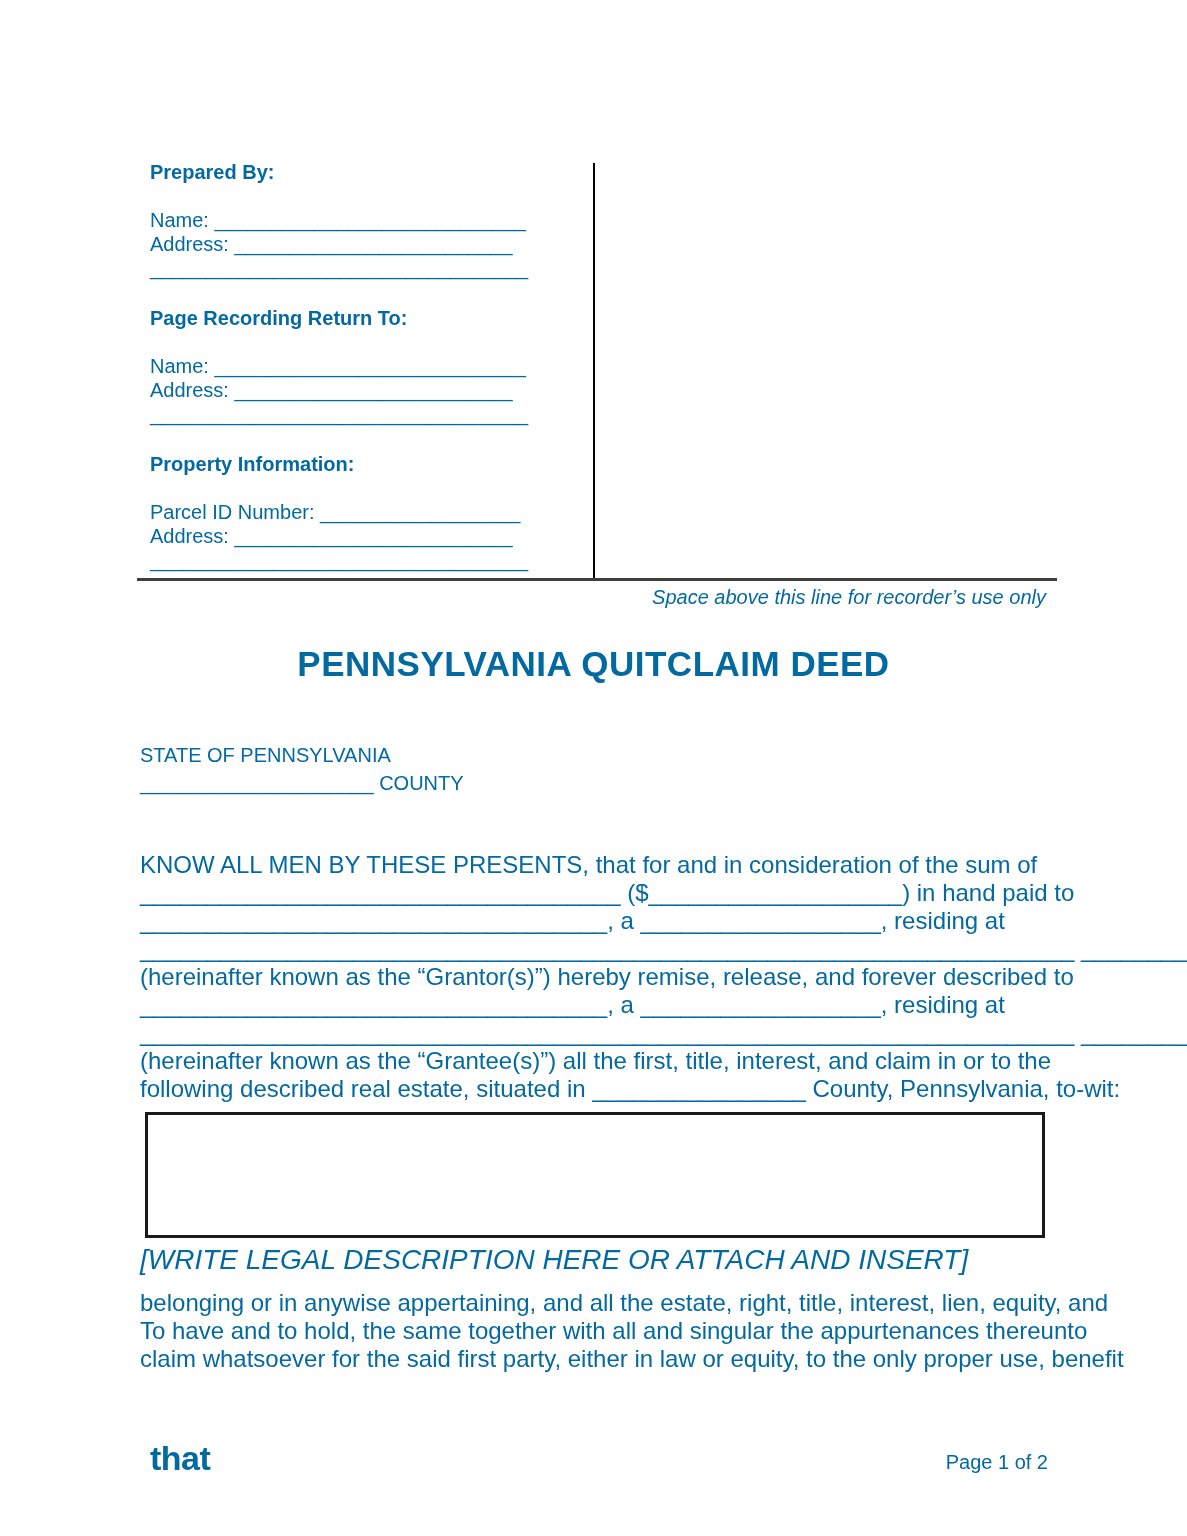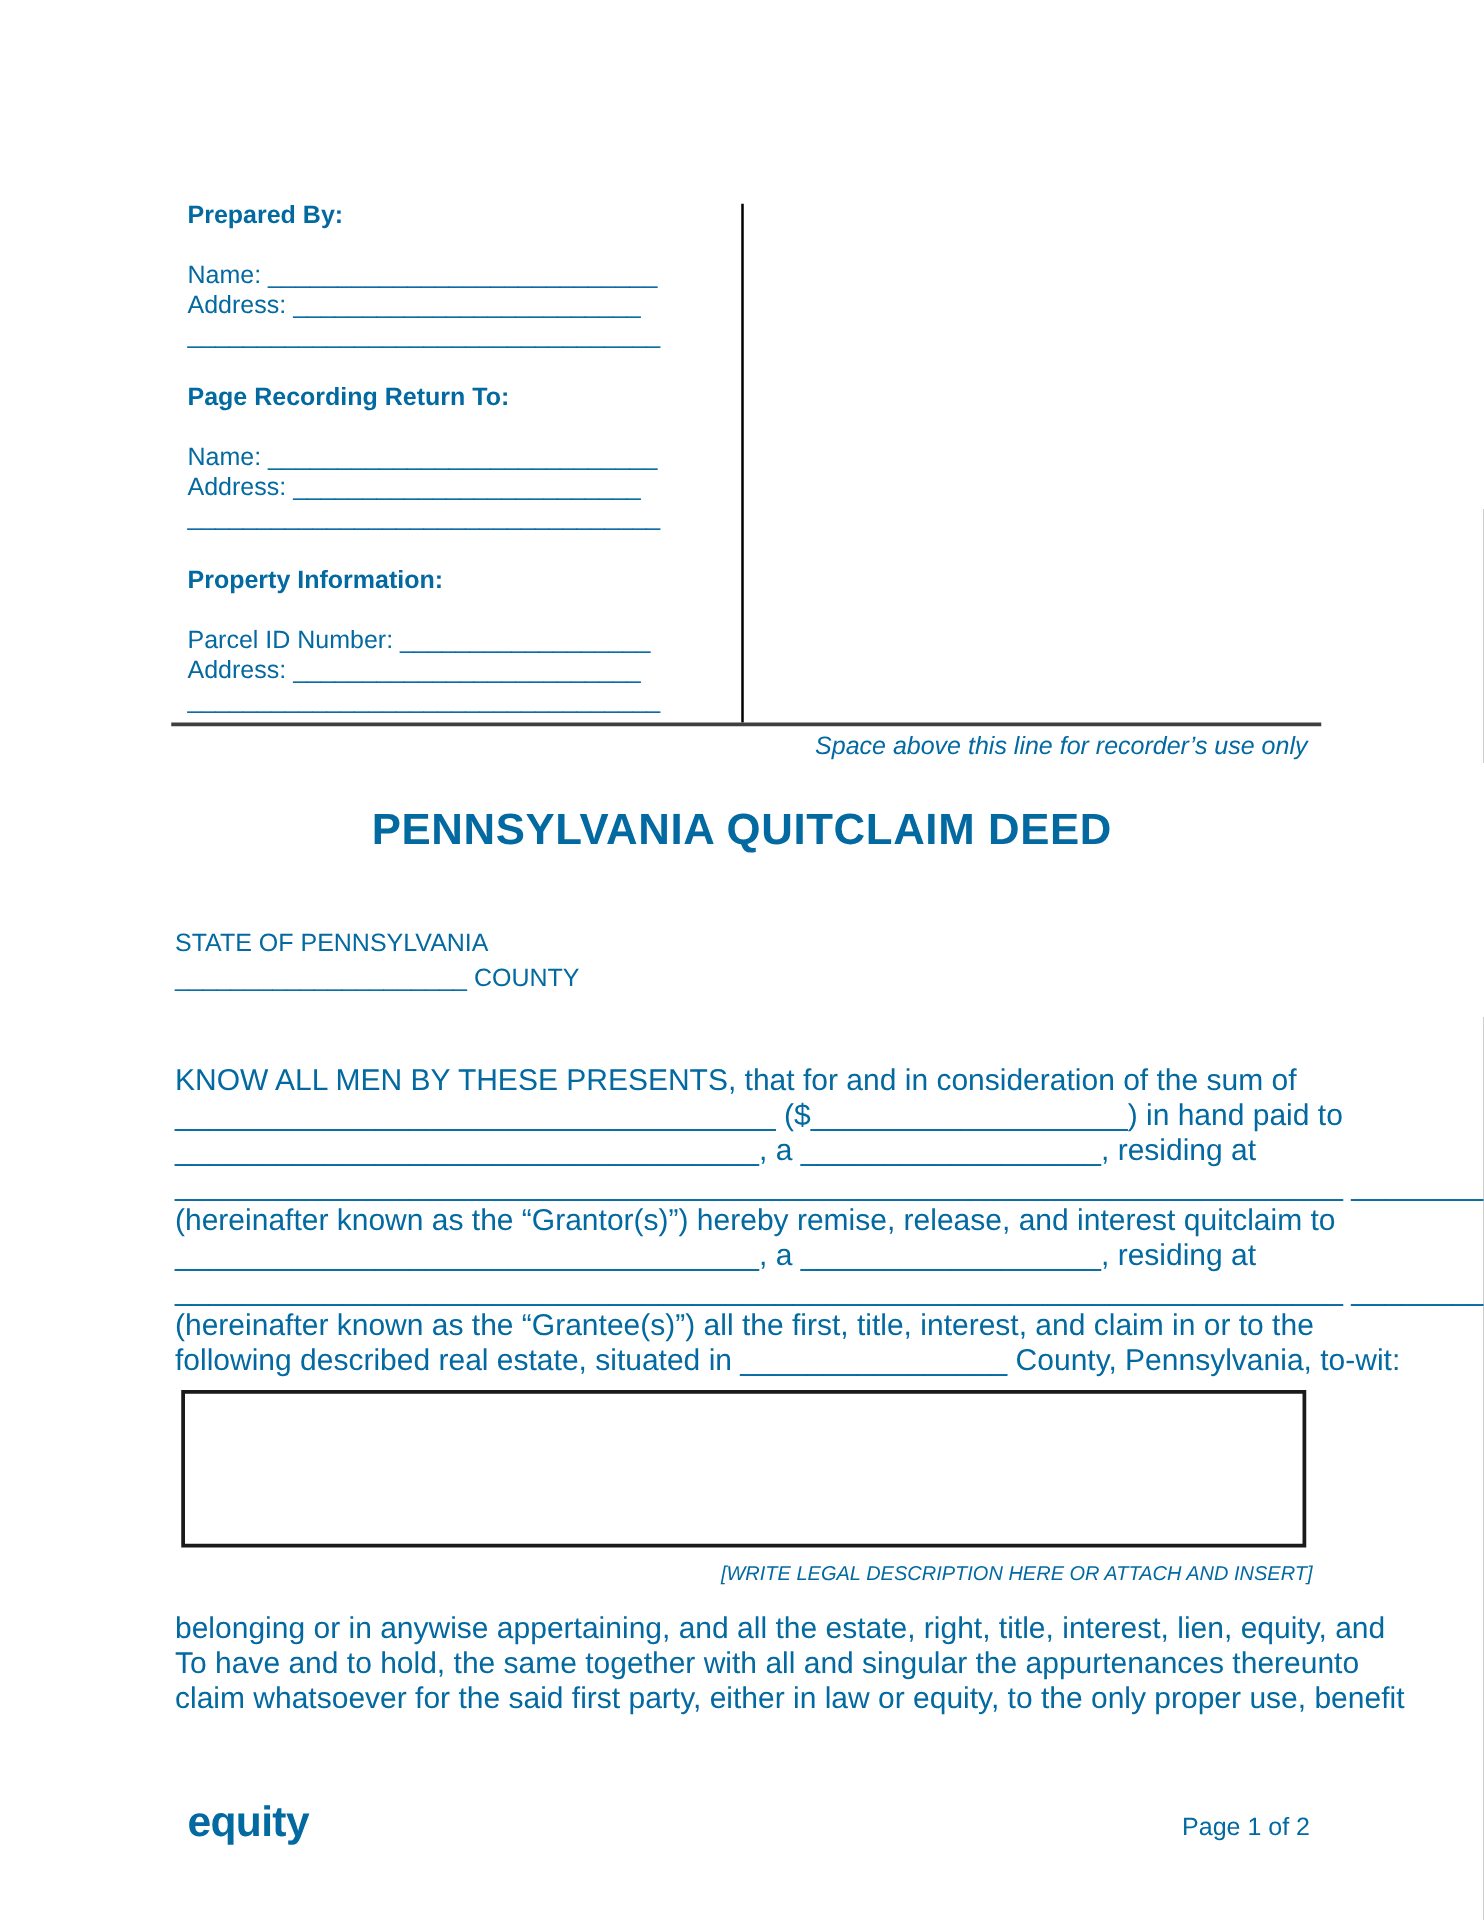--- a/index.html
+++ b/index.html
@@ -21,21 +21,21 @@
   .hrule { position:absolute; left:137px; top:578px; width:920px; height:3px; background:#3f3f3f; }
   .rec-note { position:absolute; right:141px; top:585px; font-size:20px; font-style:italic; line-height:24px; white-space:nowrap; }
   
   .doc-title { position:absolute; left:0; top:644px; width:100%; text-align:center; font-size:35px; font-weight:bold; letter-spacing:0.5px; white-space:nowrap; }
   .state-block { position:absolute; left:140px; top:741px; font-size:20px; line-height:28px; white-space:nowrap; }
   .para { position:absolute; left:140px; font-size:24px; line-height:28px; white-space:nowrap; }
   .para-know { top:851px; }
   .para-habendum { top:1289px; }
   .tline { white-space:nowrap; }
   .legal-box { position:absolute; left:145px; top:1112px; width:894px; height:120px; border:3px solid #1a1a1a; background:#fff; }
-  .legal-caption { position:absolute; left:140px; top:1246px; width:910px; text-align:right; font-size:16px; font-style:italic; line-height:28px; white-space:nowrap; }
+  .legal-caption { position:absolute; left:140px; top:1246px; width:910px; text-align:left; font-size:28px; font-style:italic; line-height:28px; white-space:nowrap; }
   
   .brand { position:absolute; left:150px; top:1438px; font-size:34px; font-weight:bold; letter-spacing:-0.5px; line-height:40px; }
   .page-num { position:absolute; right:139px; top:1450px; font-size:20px; line-height:24px; }
 </style>
 </head>
 <body>
 
 <div class="page">
 
   <div class="rec-block">
@@ -75,32 +75,32 @@
   <div class="state-block">
     <div>STATE OF PENNSYLVANIA</div>
     <div>_____________________ COUNTY</div>
   </div>
 
   <div class="para para-know">
       <div class="tline">KNOW ALL MEN BY THESE PRESENTS, that for and in consideration of the sum of</div>
       <div class="tline">____________________________________ ($___________________) in hand paid to</div>
       <div class="tline">___________________________________, a __________________, residing at</div>
       <div class="tline">______________________________________________________________________ ________</div>
-      <div class="tline">(hereinafter known as the “Grantor(s)”) hereby remise, release, and interest quitclaim to</div>
+      <div class="tline">(hereinafter known as the “Grantor(s)”) hereby remise, release, and forever described to</div>
       <div class="tline">___________________________________, a __________________, residing at</div>
       <div class="tline">______________________________________________________________________ ________</div>
       <div class="tline">(hereinafter known as the “Grantee(s)”) all the first, title, interest, and claim in or to the</div>
       <div class="tline">following described real estate, situated in ________________ County, Pennsylvania, to-wit:</div>
     </div>
 
   <div class="legal-box"></div>
   <div class="legal-caption">[WRITE LEGAL DESCRIPTION HERE OR ATTACH AND INSERT]</div>
 
   <div class="para para-habendum">
       <div class="tline">belonging or in anywise appertaining, and all the estate, right, title, interest, lien, equity, and</div>
       <div class="tline">To have and to hold, the same together with all and singular the appurtenances thereunto</div>
       <div class="tline">claim whatsoever for the said first party, either in law or equity, to the only proper use, benefit</div>
     </div>
 
-  <div class="brand">equity</div>
+  <div class="brand">that</div>
   <div class="page-num">Page 1 of 2</div>
 
 </div>
 
 </body></html>

